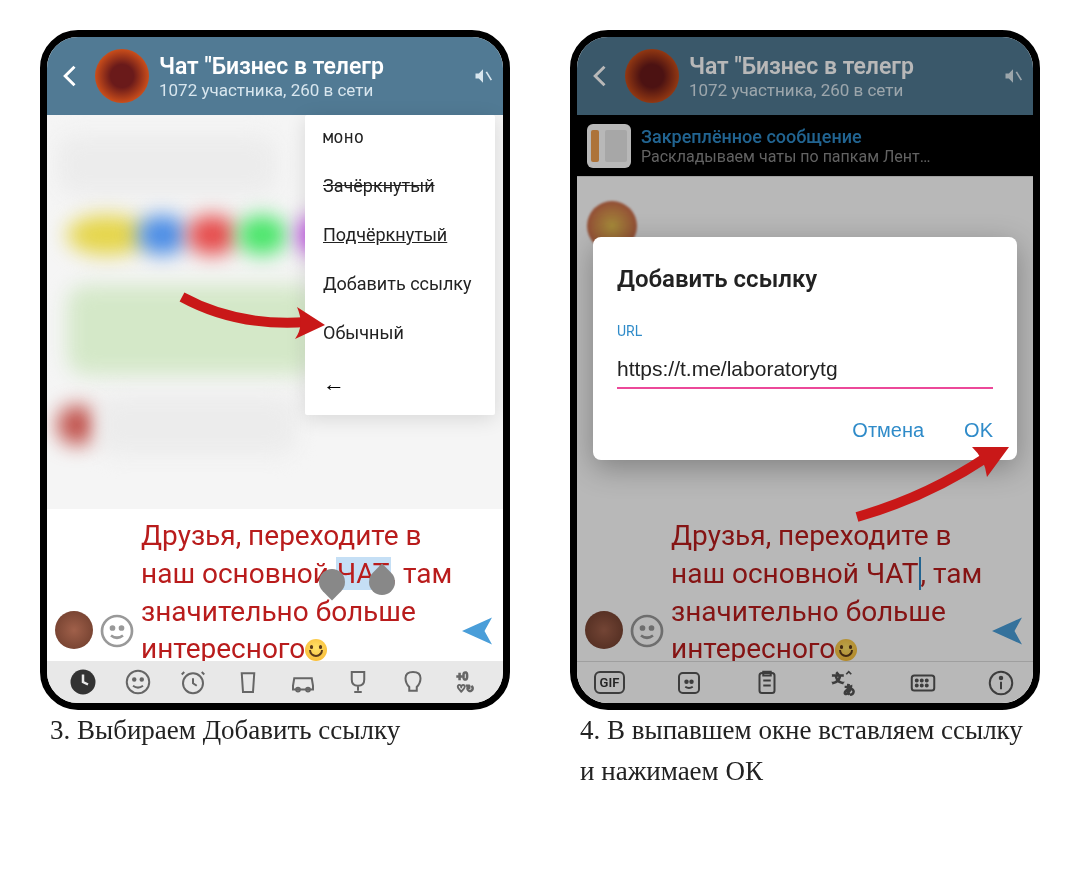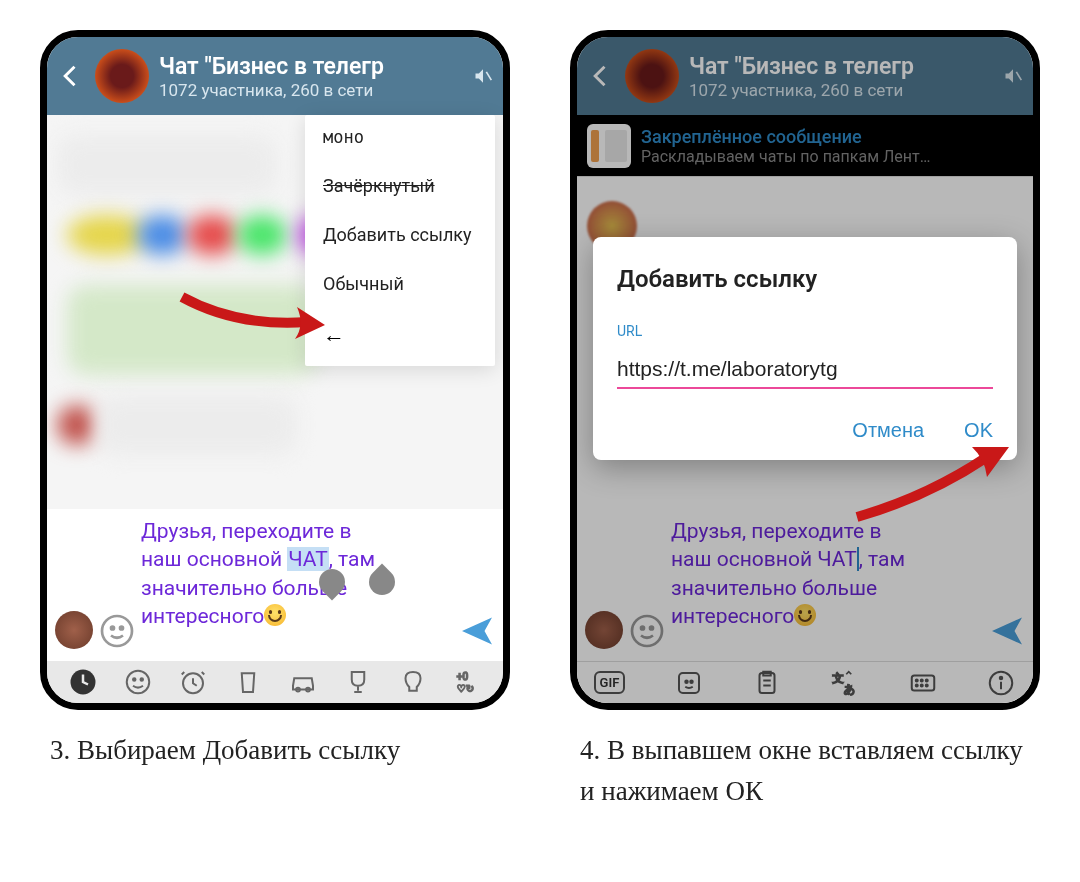--- a/index.html
+++ b/index.html
@@ -126,22 +126,22 @@
     flex-shrink:0;
   }
   .emoji-btn {
     width: 36px; height: 36px;
     margin-top: 100px;
     color: #999;
     flex-shrink:0;
   }
   .msg-text {
     flex: 1;
-    font-size: 21px;
-    color: #6d28d9;
+    font-size: 28px;
+    color: #b91c1c;
     line-height: 1.35;
     padding-top: 4px;
     position: relative;
   }
   .msg-text .hl {
     background: #c5dff5;
     padding: 0 1px;
   }
   .selection-handle {
     position: absolute;
@@ -275,21 +275,20 @@
     border:2px solid #555;
     border-radius: 6px;
     padding: 2px 4px;
     font-weight:600;
     color:#333;
   }
 
   .caption {
     font-size: 27px;
     color: #222;
-    margin-top: 20px;
     line-height: 1.5;
     font-family: Georgia, 'Times New Roman', serif;
     align-self: flex-start;
     padding-left: 10px;
   }
 </style>
 </head>
 <body>
 
 <div class="container">
@@ -320,20 +319,21 @@
           <div class="blur-blob bb5"></div>
           <div class="blur-blob bb6"></div>
         <div class="blur-blob bb7"></div>
         <div class="blur-blob bb8"></div>
           <div class="blur-blob bb9"></div>
       </div>
 
       <div class="context-menu">
         <div class="menu-item mi-mono">моно</div>
         <div class="menu-item mi-strike">Зачёркнутый</div>
+        <div class="menu-item mi-under">Подчёркнутый</div>
         <div class="menu-item">Добавить ссылку</div>
         <div class="menu-item">Обычный</div>
         <div class="menu-back">←</div>
       </div>
 
       <svg class="red-arrow" style="left:130px; top:240px; width:150px; height:80px;" viewBox="0 0 150 80">
         <path d="M5 20 Q 60 50 130 45" stroke="#c91818" stroke-width="10" fill="none"></path>
         <path d="M120 30 L148 48 L118 62 Q128 48 120 30 Z" fill="#c91818"></path>
       </svg>
 

